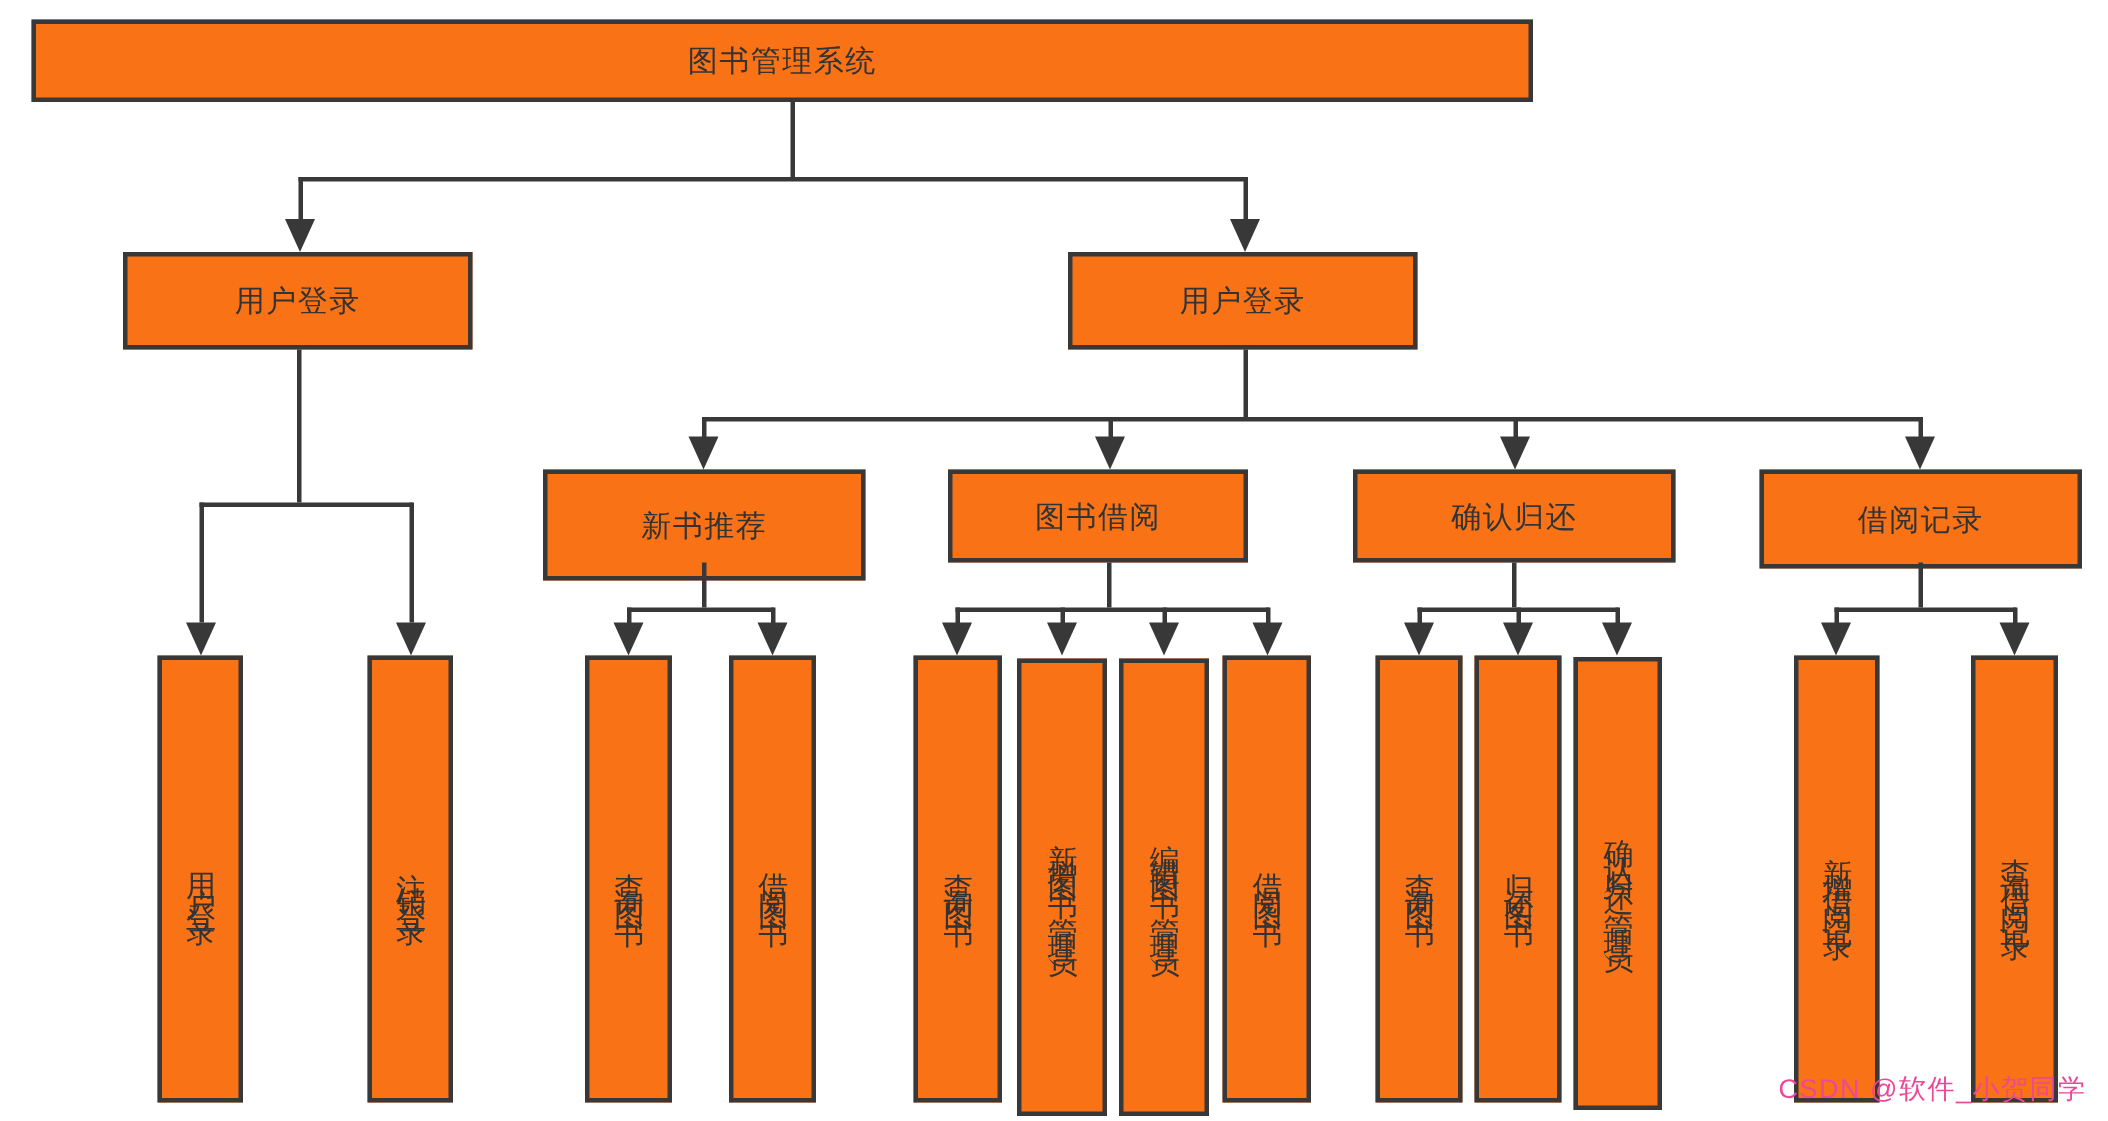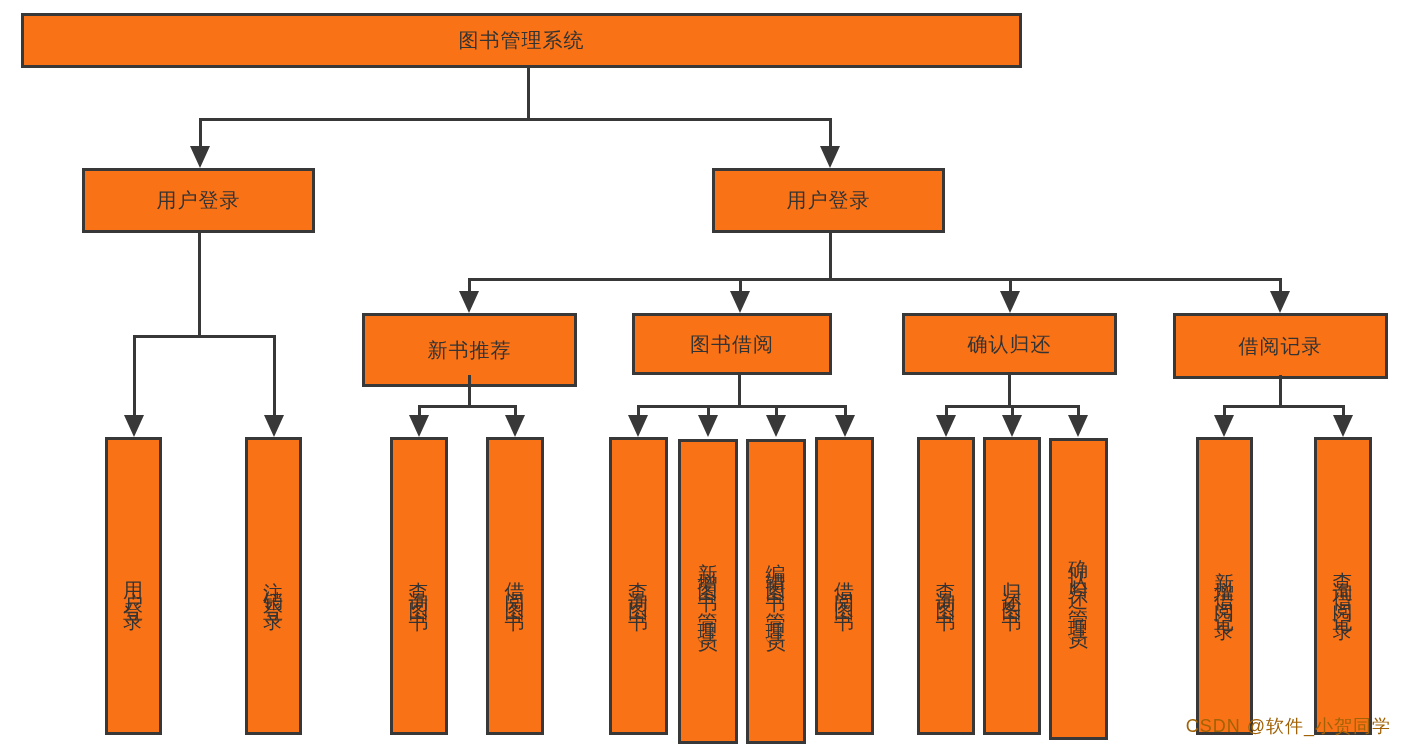--- a/index.html
+++ b/index.html
@@ -18,21 +18,21 @@
   }
   .vl{position:absolute;width:3px;background:#383838;}
   .hl{position:absolute;height:3px;background:#383838;}
   .ar{
     position:absolute;width:0;height:0;
     border-left:10px solid transparent;border-right:10px solid transparent;
     border-top:22px solid #383838;
   }
   .watermark{
     position:absolute;top:714px;right:14px;font-size:18px;
-    color:#a16207;letter-spacing:1px;z-index:5;white-space:nowrap;
+    color:#ec4899;letter-spacing:1px;z-index:5;white-space:nowrap;
   }
 </style>
 </head>
 <body>
 
 <div class="canvas">
 
   <div class="box hbox" style="left:21px;top:13px;width:1001px;height:55px;">图书管理系统</div>
 
   <div class="vl" style="left:527px;top:68px;height:50px;"></div>

